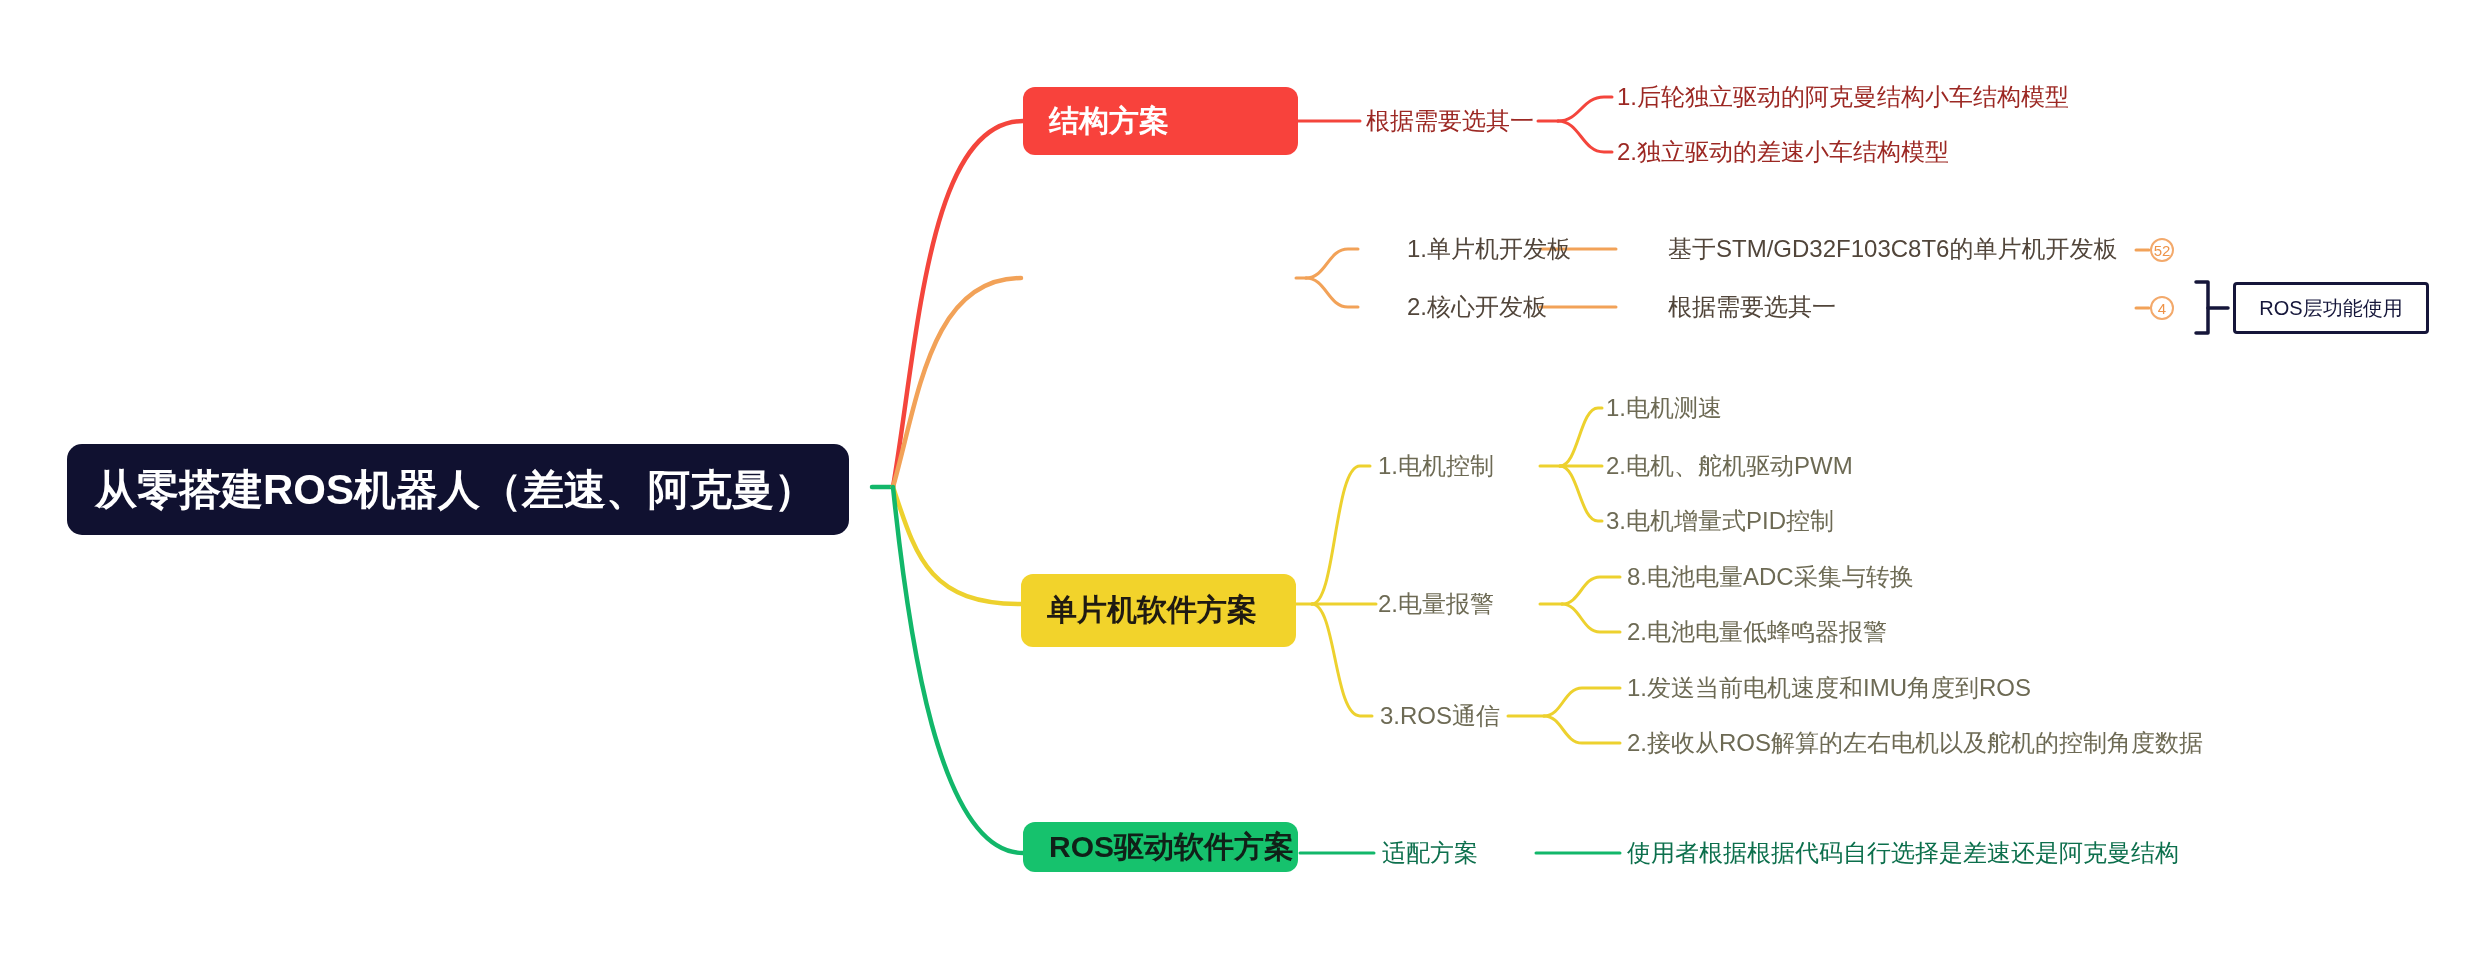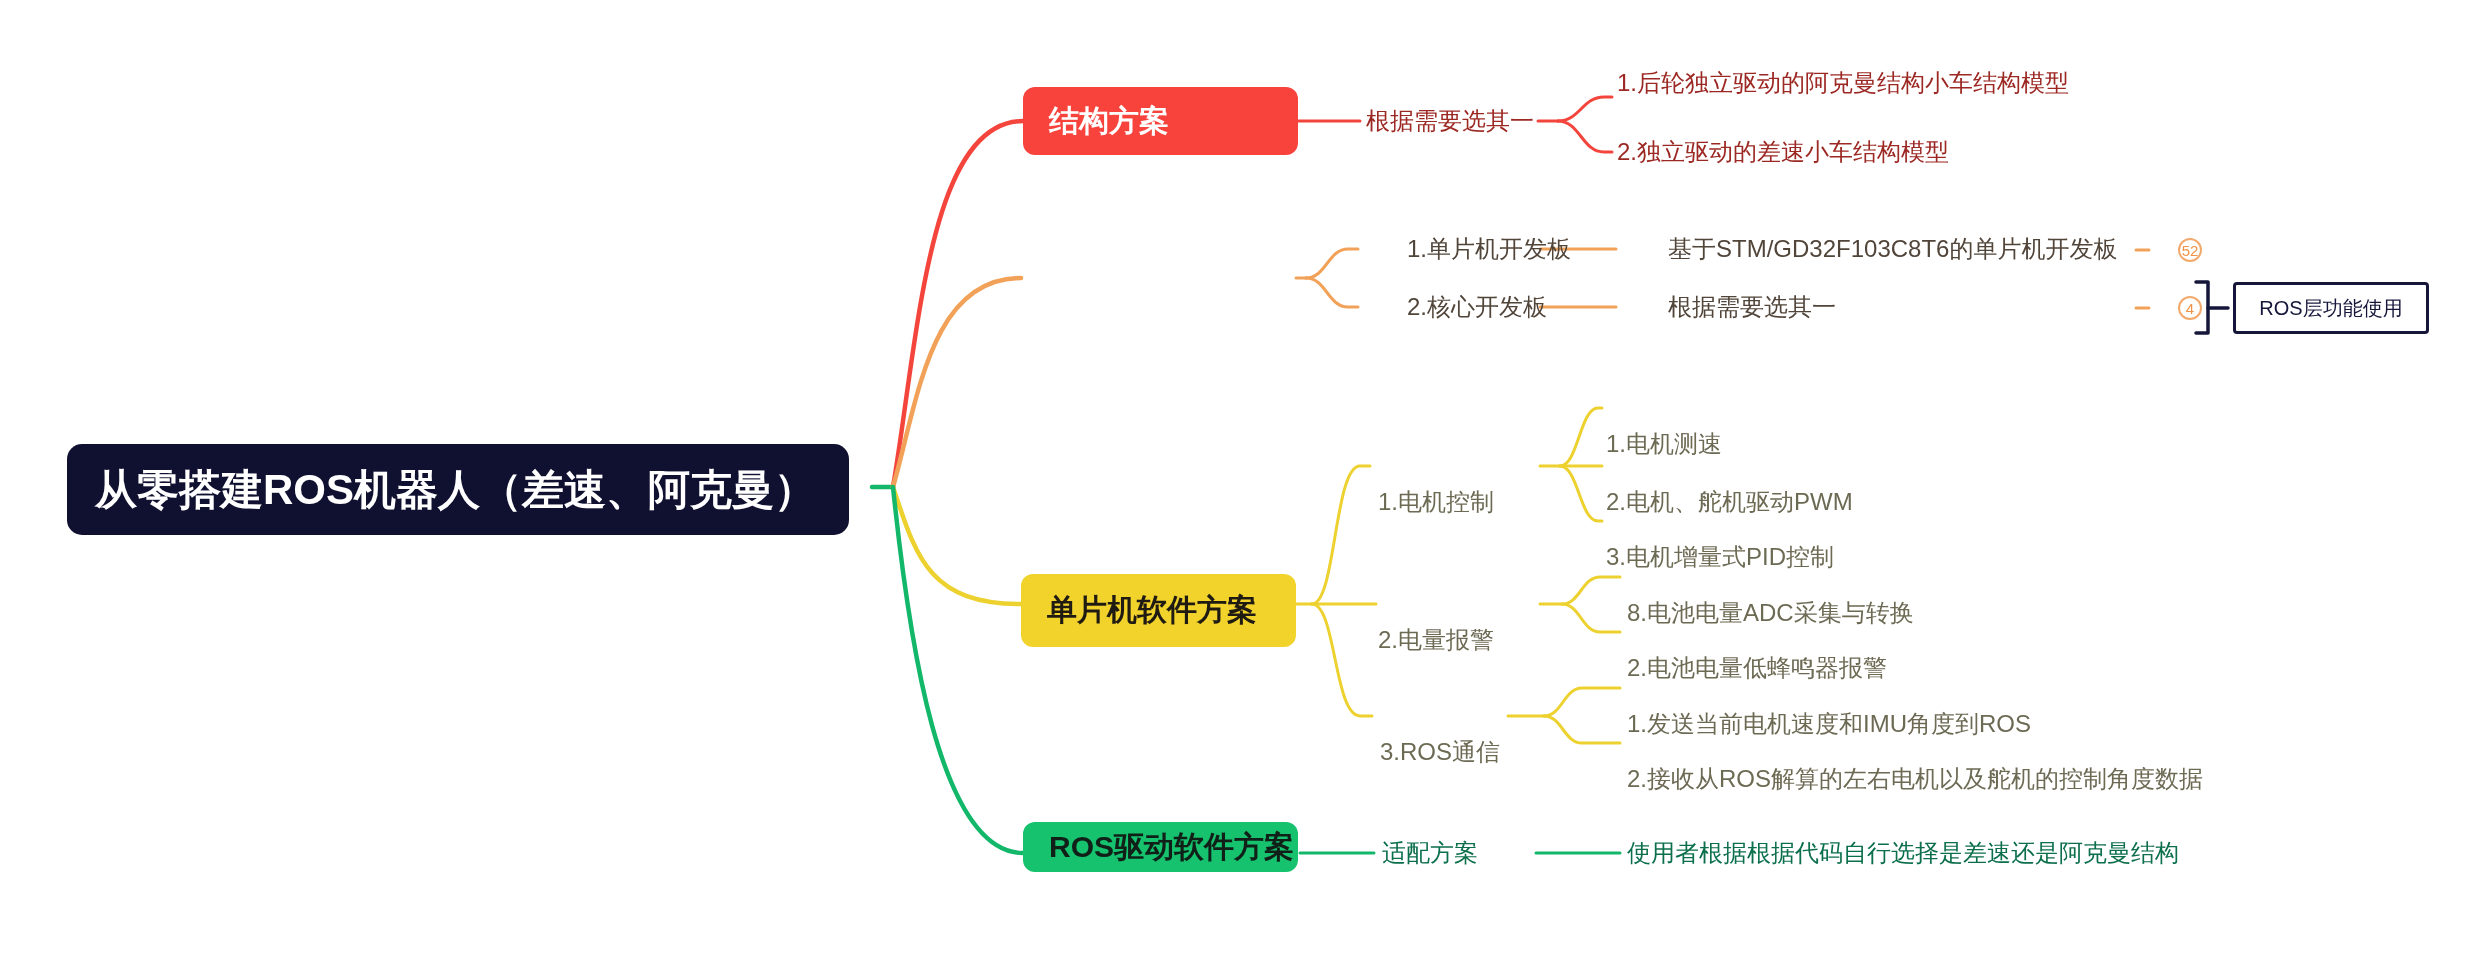--- a/index.html
+++ b/index.html
@@ -28,26 +28,26 @@
         border-radius:15px;color:#ffffff;font-size:42px;padding-left:28px;}
   .topic{border-radius:12px;font-size:30px;padding-left:26px;width:275px;height:50px;}
   .topic.red-bg{left:1023px;top:87px;height:68px;background:var(--c-red-node);color:#ffffff;}
   .topic.orange-bg{left:1021px;top:248px;height:60px;background:var(--c-orange-node);color:#1f1a12;}
   .topic.yellow-bg{left:1021px;top:574px;height:73px;background:var(--c-yellow-node);color:#1f1a12;}
   .topic.green-bg{left:1023px;top:822px;background:var(--c-green-node);color:#102018;}
 
   .lbl{position:absolute;z-index:2;transform:translateY(-50%);white-space:nowrap;font-size:24px;}
   .lbl.red-t{color:var(--c-red-text);}
   .lbl.orange-t{color:var(--c-orange-text);margin-left:44px;}
-  .lbl.yellow-t{color:var(--c-yellow-text);margin-top:36px;}
+  .lbl.yellow-t{color:var(--c-yellow-text);}
   .lbl.green-t{color:var(--c-green-text);}
 
   .badge{position:absolute;z-index:2;width:24px;height:24px;border:2.5px solid #f3a96b;
          border-radius:50%;box-sizing:border-box;display:flex;align-items:center;
-         justify-content:center;color:var(--c-badge);font-size:15px;background:#ffffff;margin-left:28px;}
+         justify-content:center;color:var(--c-badge);font-size:15px;background:#ffffff;}
   .callout{position:absolute;z-index:2;left:2233px;top:282px;width:196px;height:52px;
          border:3.5px solid var(--c-navy);border-radius:4px;box-sizing:border-box;
          display:flex;align-items:center;justify-content:center;color:var(--c-navy);
          font-size:20px;white-space:nowrap;background:#ffffff;}
 </style>
 </head>
 <body>
 
 <div id="canvas">
 
@@ -91,21 +91,21 @@
     <path class="sub green" d="M1536,853 L1620,853"></path>
 
     <path class="navy" d="M2196,282 L2208,282 L2208,333 L2196,333"></path>
     <path class="navy" d="M2208,308 L2228,308"></path>
   </svg>
 
   <div class="node root-node">从零搭建ROS机器人（差速、阿克曼）</div>
 
   <div class="node topic red-bg">结构方案</div>
   <div class="lbl red-t" style="left:1366px;top:121px">根据需要选其一</div>
-  <div class="lbl red-t" style="left:1617px;top:83px">1.后轮独立驱动的阿克曼结构小车结构模型</div>
+  <div class="lbl red-t" style="left:1617px;top:97px">1.后轮独立驱动的阿克曼结构小车结构模型</div>
   <div class="lbl red-t" style="left:1617px;top:152px">2.独立驱动的差速小车结构模型</div>
 
   <div class="lbl orange-t" style="left:1363px;top:249px">1.单片机开发板</div>
   <div class="lbl orange-t" style="left:1363px;top:307px">2.核心开发板</div>
   <div class="lbl orange-t" style="left:1624px;top:249px">基于STM/GD32F103C8T6的单片机开发板</div>
   <div class="lbl orange-t" style="left:1624px;top:307px">根据需要选其一</div>
   <div class="badge" style="left:2150px;top:238px">52</div>
   <div class="badge" style="left:2150px;top:296px">4</div>
   <div class="callout">ROS层功能使用</div>
 

